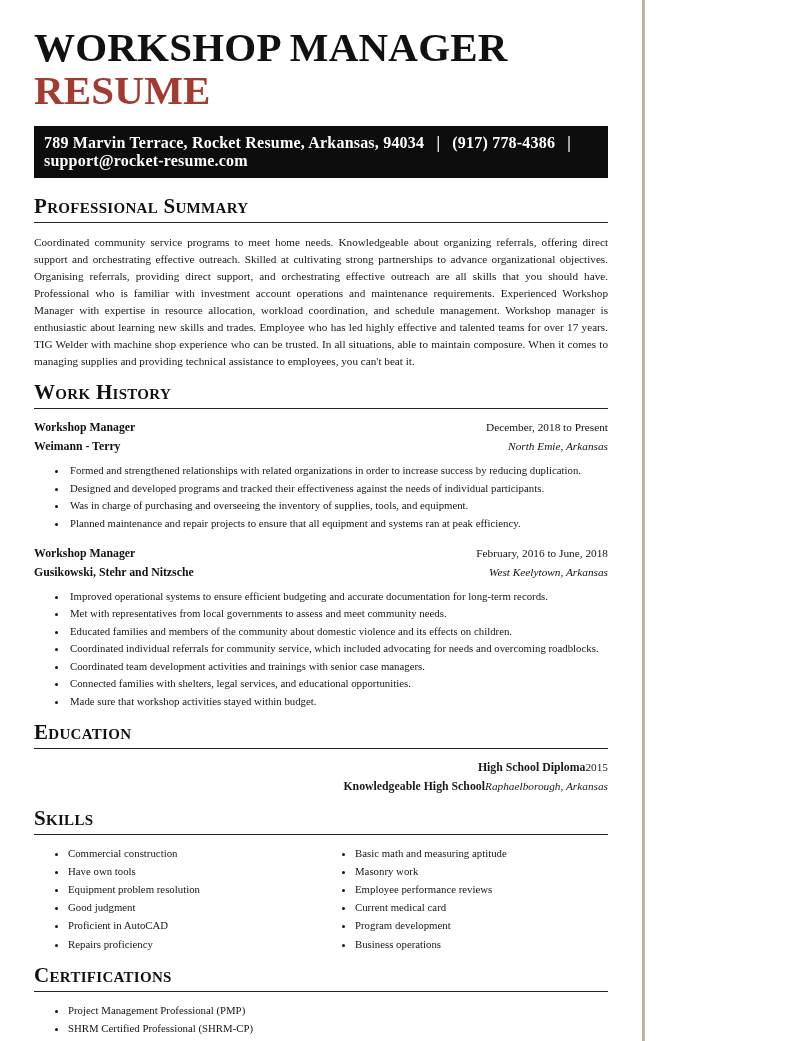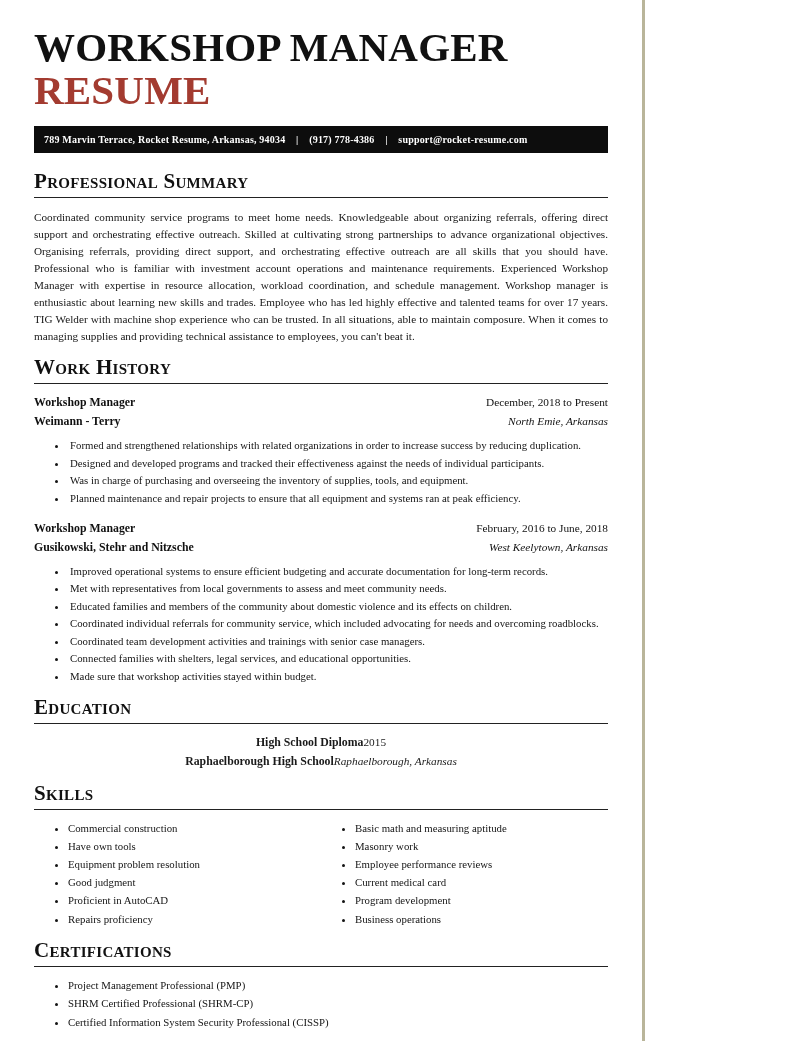--- a/index.html
+++ b/index.html
@@ -31,21 +31,21 @@
     margin: 8px 0 14px 0;
     font-family: "Liberation Serif", serif;
     color: #111111;
   }
   .resume-title .accent {
     color: #a33b30;
   }
   .contact-bar {
     background: #0d0d0d;
     color: #ffffff;
-    font-size: 10px;
+    font-size: 16px;
     font-weight: bold;
     padding: 8px 10px 8px 10px;
     letter-spacing: 0.2px;
     margin-bottom: 16px;
   }
   .contact-bar .sep {
     display: inline-block;
     padding: 0 8px;
     font-weight: bold;
   }
@@ -106,21 +106,21 @@
     padding-left: 34px;
   }
   ul.bullets li {
     font-size: 10.8px;
     line-height: 1.62;
     color: #141414;
     padding-left: 2px;
   }
   .edu-row {
     display: flex;
-    justify-content: center;
+    justify-content: flex-end;
     align-items: baseline;
     font-size: 11.8px;
     line-height: 1.6;
   }
   .edu-degree { font-weight: bold; }
   .edu-year { font-size: 11.3px; }
   .edu-school { font-weight: bold; }
   .edu-location { font-style: italic; font-size: 11.3px; }
   .skills-cols {
     display: flex;
@@ -220,21 +220,21 @@
 
   <div class="section">
     <div class="section-title">Education</div>
     <hr class="rule">
     <div>
       <div class="edu-row">
         <span class="edu-degree">High School Diploma</span>
         <span class="edu-year">2015</span>
       </div>
       <div class="edu-row">
-        <span class="edu-school">Raphaelborough High School</span>
+        <span class="edu-school">Knowledgeable High School</span>
         <span class="edu-location">Raphaelborough, Arkansas</span>
       </div>
     </div>
   </div>
 
   <div class="section">
     <div class="section-title">Skills</div>
     <hr class="rule">
     <div class="skills-cols">
       <div class="skills-col">

